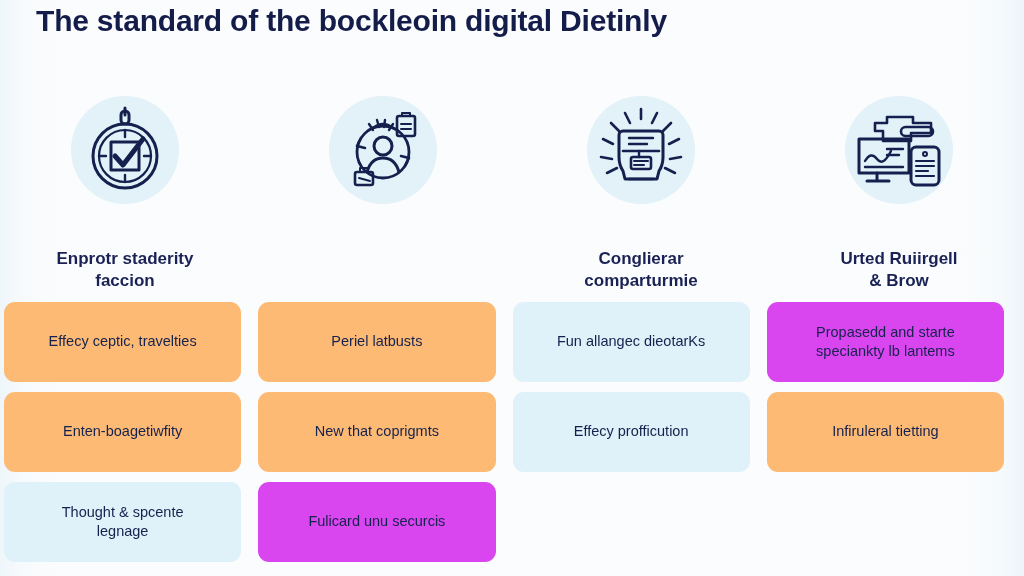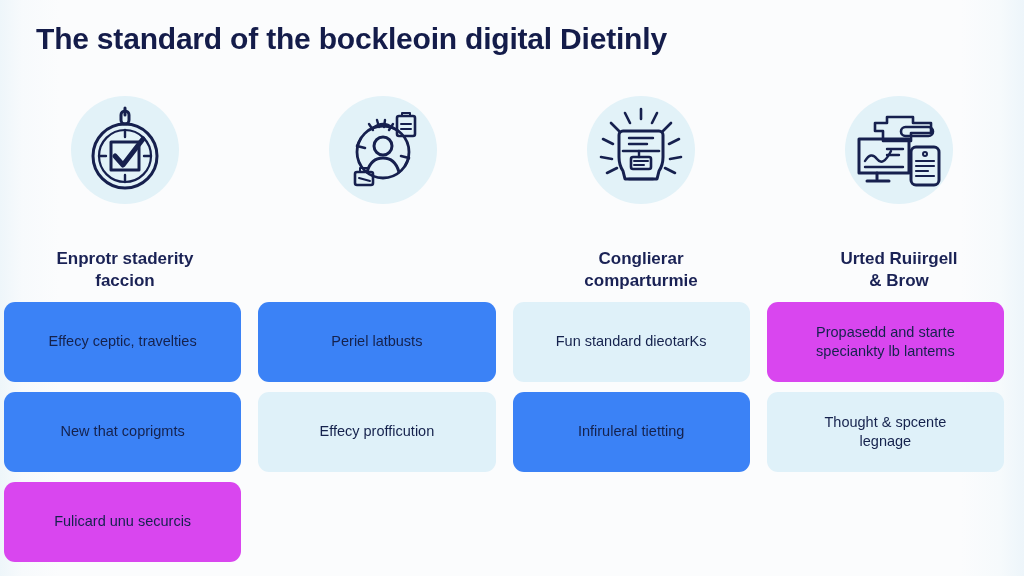--- a/index.html
+++ b/index.html
@@ -29,21 +29,21 @@
   .page {
     position: relative;
     z-index: 1;
     width: 1024px;
     height: 576px;
     padding: 0;
   }
 
   
   .title-wrap {
-    padding: 22px 0 0 36px;
+    padding: 4px 0 0 36px;
     height: 96px;
   }
   .title {
     font-size: 30px;
     font-weight: bold;
     color: #141c4a;
     letter-spacing: -0.2px;
     line-height: 1.1;
     white-space: nowrap;
   }
@@ -92,21 +92,21 @@
     display: grid;
     grid-template-columns: repeat(4, 1fr);
     grid-template-rows: repeat(3, 1fr);
     column-gap: 17px;
     row-gap: 10px;
     padding: 6px 20px 14px 4px;
     height: 280px;
   }
 
   .cell {
-    background: #3b82f6;
+    background: #fdba74;
     border-radius: 11px;
     display: flex;
     align-items: center;
     justify-content: center;
     padding: 8px 14px;
   }
   .cell.tint-b { background: #dff1f9; }
   .cell.tint-c { background: #d946ef; }
 
   .cell-text {
@@ -214,28 +214,31 @@
 
   <div class="grid">
 
     <div class="cell">
       <span class="cell-text">Effecy ceptic, travelties</span>
     </div>
     <div class="cell">
       <span class="cell-text">Periel latbusts</span>
     </div>
     <div class="cell tint-b">
-      <span class="cell-text">Fun standard dieotarKs</span>
+      <span class="cell-text">Fun allangec dieotarKs</span>
     </div>
     <div class="cell tint-c">
       <span class="cell-text">Propasedd and starte
 speciankty lb lantems</span>
     </div>
 
     <div class="cell">
+      <span class="cell-text">Enten-boagetiwfity</span>
+    </div>
+    <div class="cell">
       <span class="cell-text">New that coprigmts</span>
     </div>
     <div class="cell tint-b">
       <span class="cell-text">Effecy profficution</span>
     </div>
 
     <div class="cell">
       <span class="cell-text">Infiruleral tietting</span>
     </div>
     <div class="cell tint-b">

